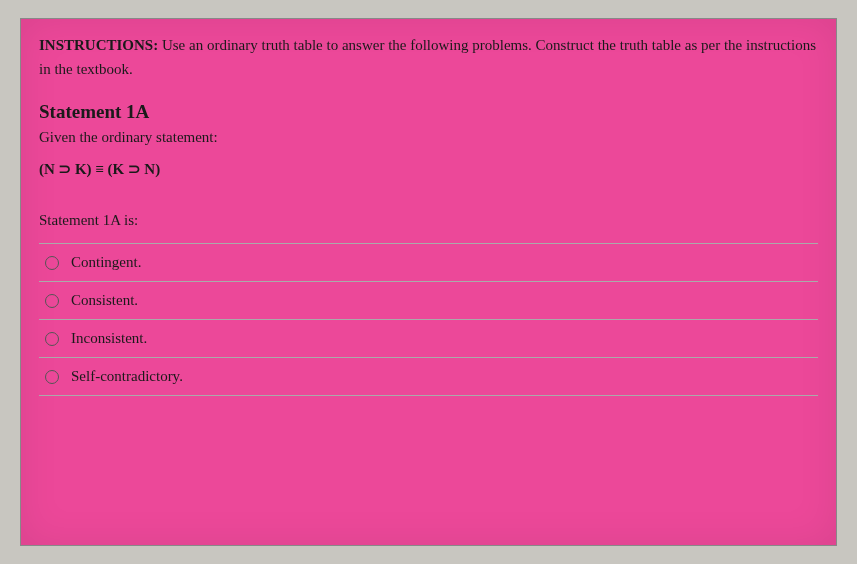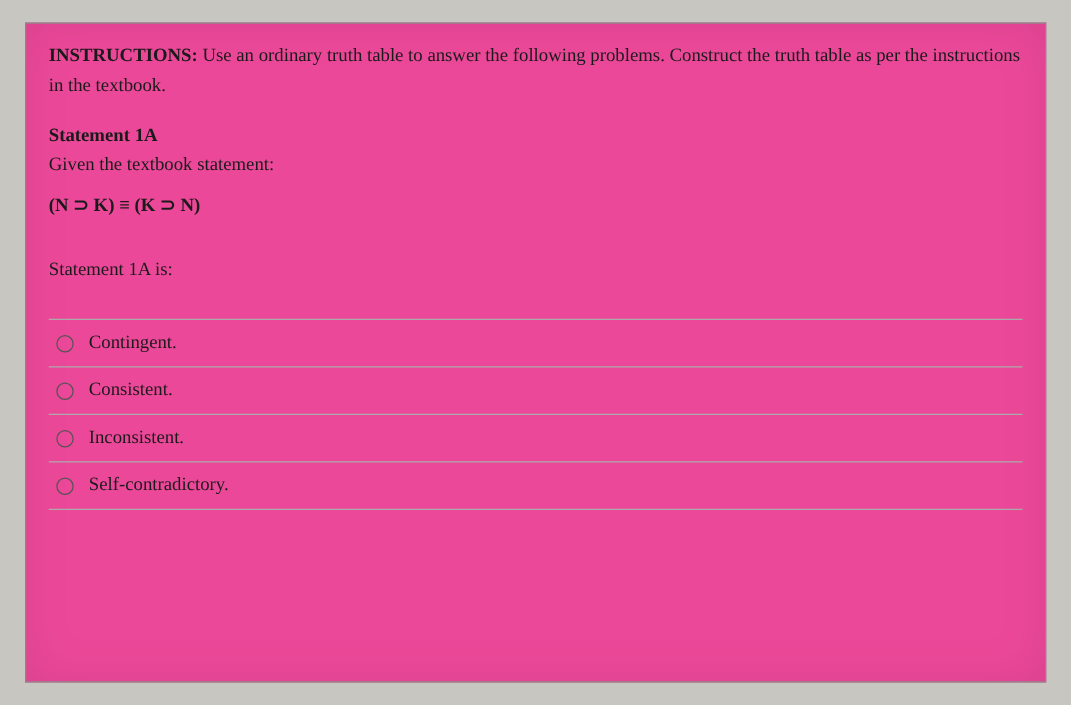--- a/index.html
+++ b/index.html
@@ -26,36 +26,36 @@
     .instructions {
       font-size: 15px;
       line-height: 1.6;
       margin-bottom: 20px;
     }
     .instructions strong {
       font-weight: bold;
     }
     .statement-header {
       font-weight: bold;
-      font-size: 15px;
+      font-size: 19px;
       margin-bottom: 6px;
     }
     .statement-sub {
       font-size: 15px;
       margin-bottom: 14px;
     }
     .formula {
       font-size: 15px;
       margin-bottom: 34px;
       font-family: Georgia, serif;
       font-weight: bold;
     }
     .question-prompt {
       font-size: 15px;
-      margin-bottom: 30px;
+      margin-bottom: 14px;
     }
     .options {
       border-top: 1px solid #aaa;
     }
     .option-row {
       border-bottom: 1px solid #aaa;
       padding: 10px 6px;
       display: flex;
       align-items: center;
       font-size: 15px;
@@ -75,21 +75,21 @@
 </head>
 <body>
 
 <div class="container">
 
   <p class="instructions">
     <strong>INSTRUCTIONS:</strong><span> Use an ordinary truth table to answer the following problems. Construct the truth table as per the instructions in the textbook.</span>
   </p>
 
   <p class="statement-header">Statement 1A</p>
-  <p class="statement-sub">Given the textbook statement:</p>
+  <p class="statement-sub">Given the ordinary statement:</p>
   <p class="formula">(N ⊃ K) ≡ (K ⊃ N)</p>
 
   <p class="question-prompt">Statement 1A is:</p>
 
   <div class="options">
     <div class="option-row">
       <span class="radio"></span>
       <span>Contingent.</span>
     </div>
     <div class="option-row">

